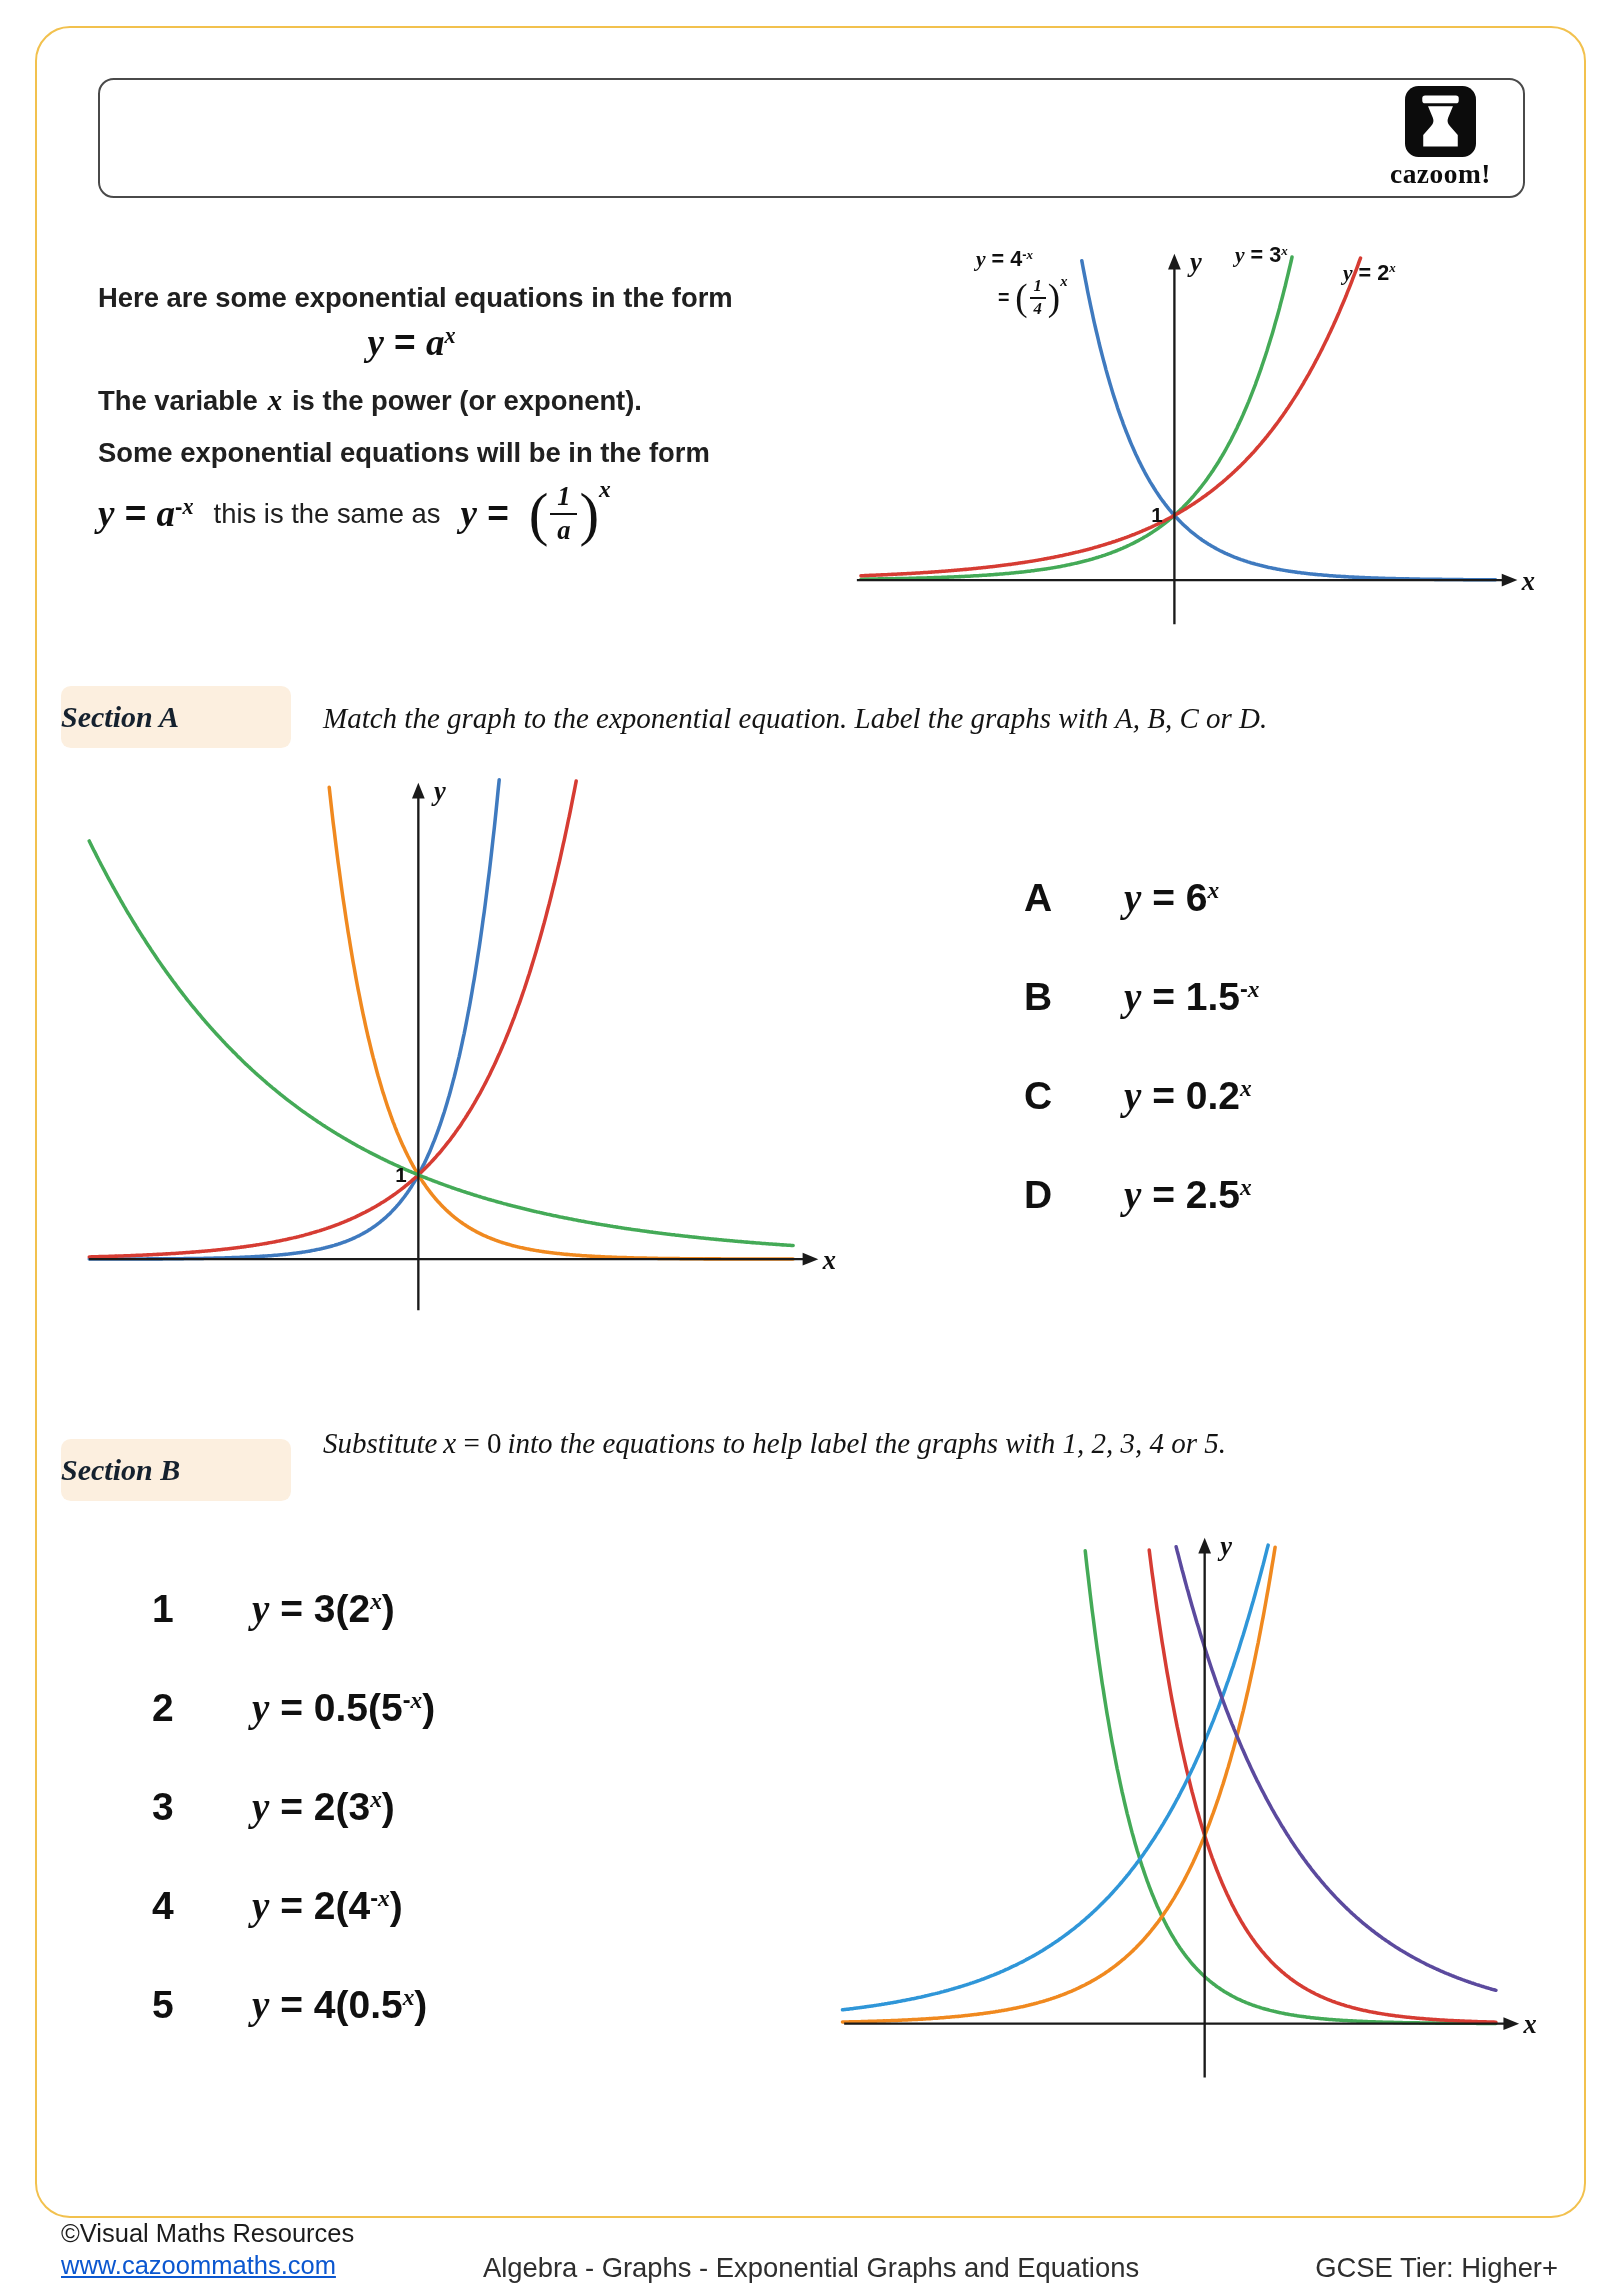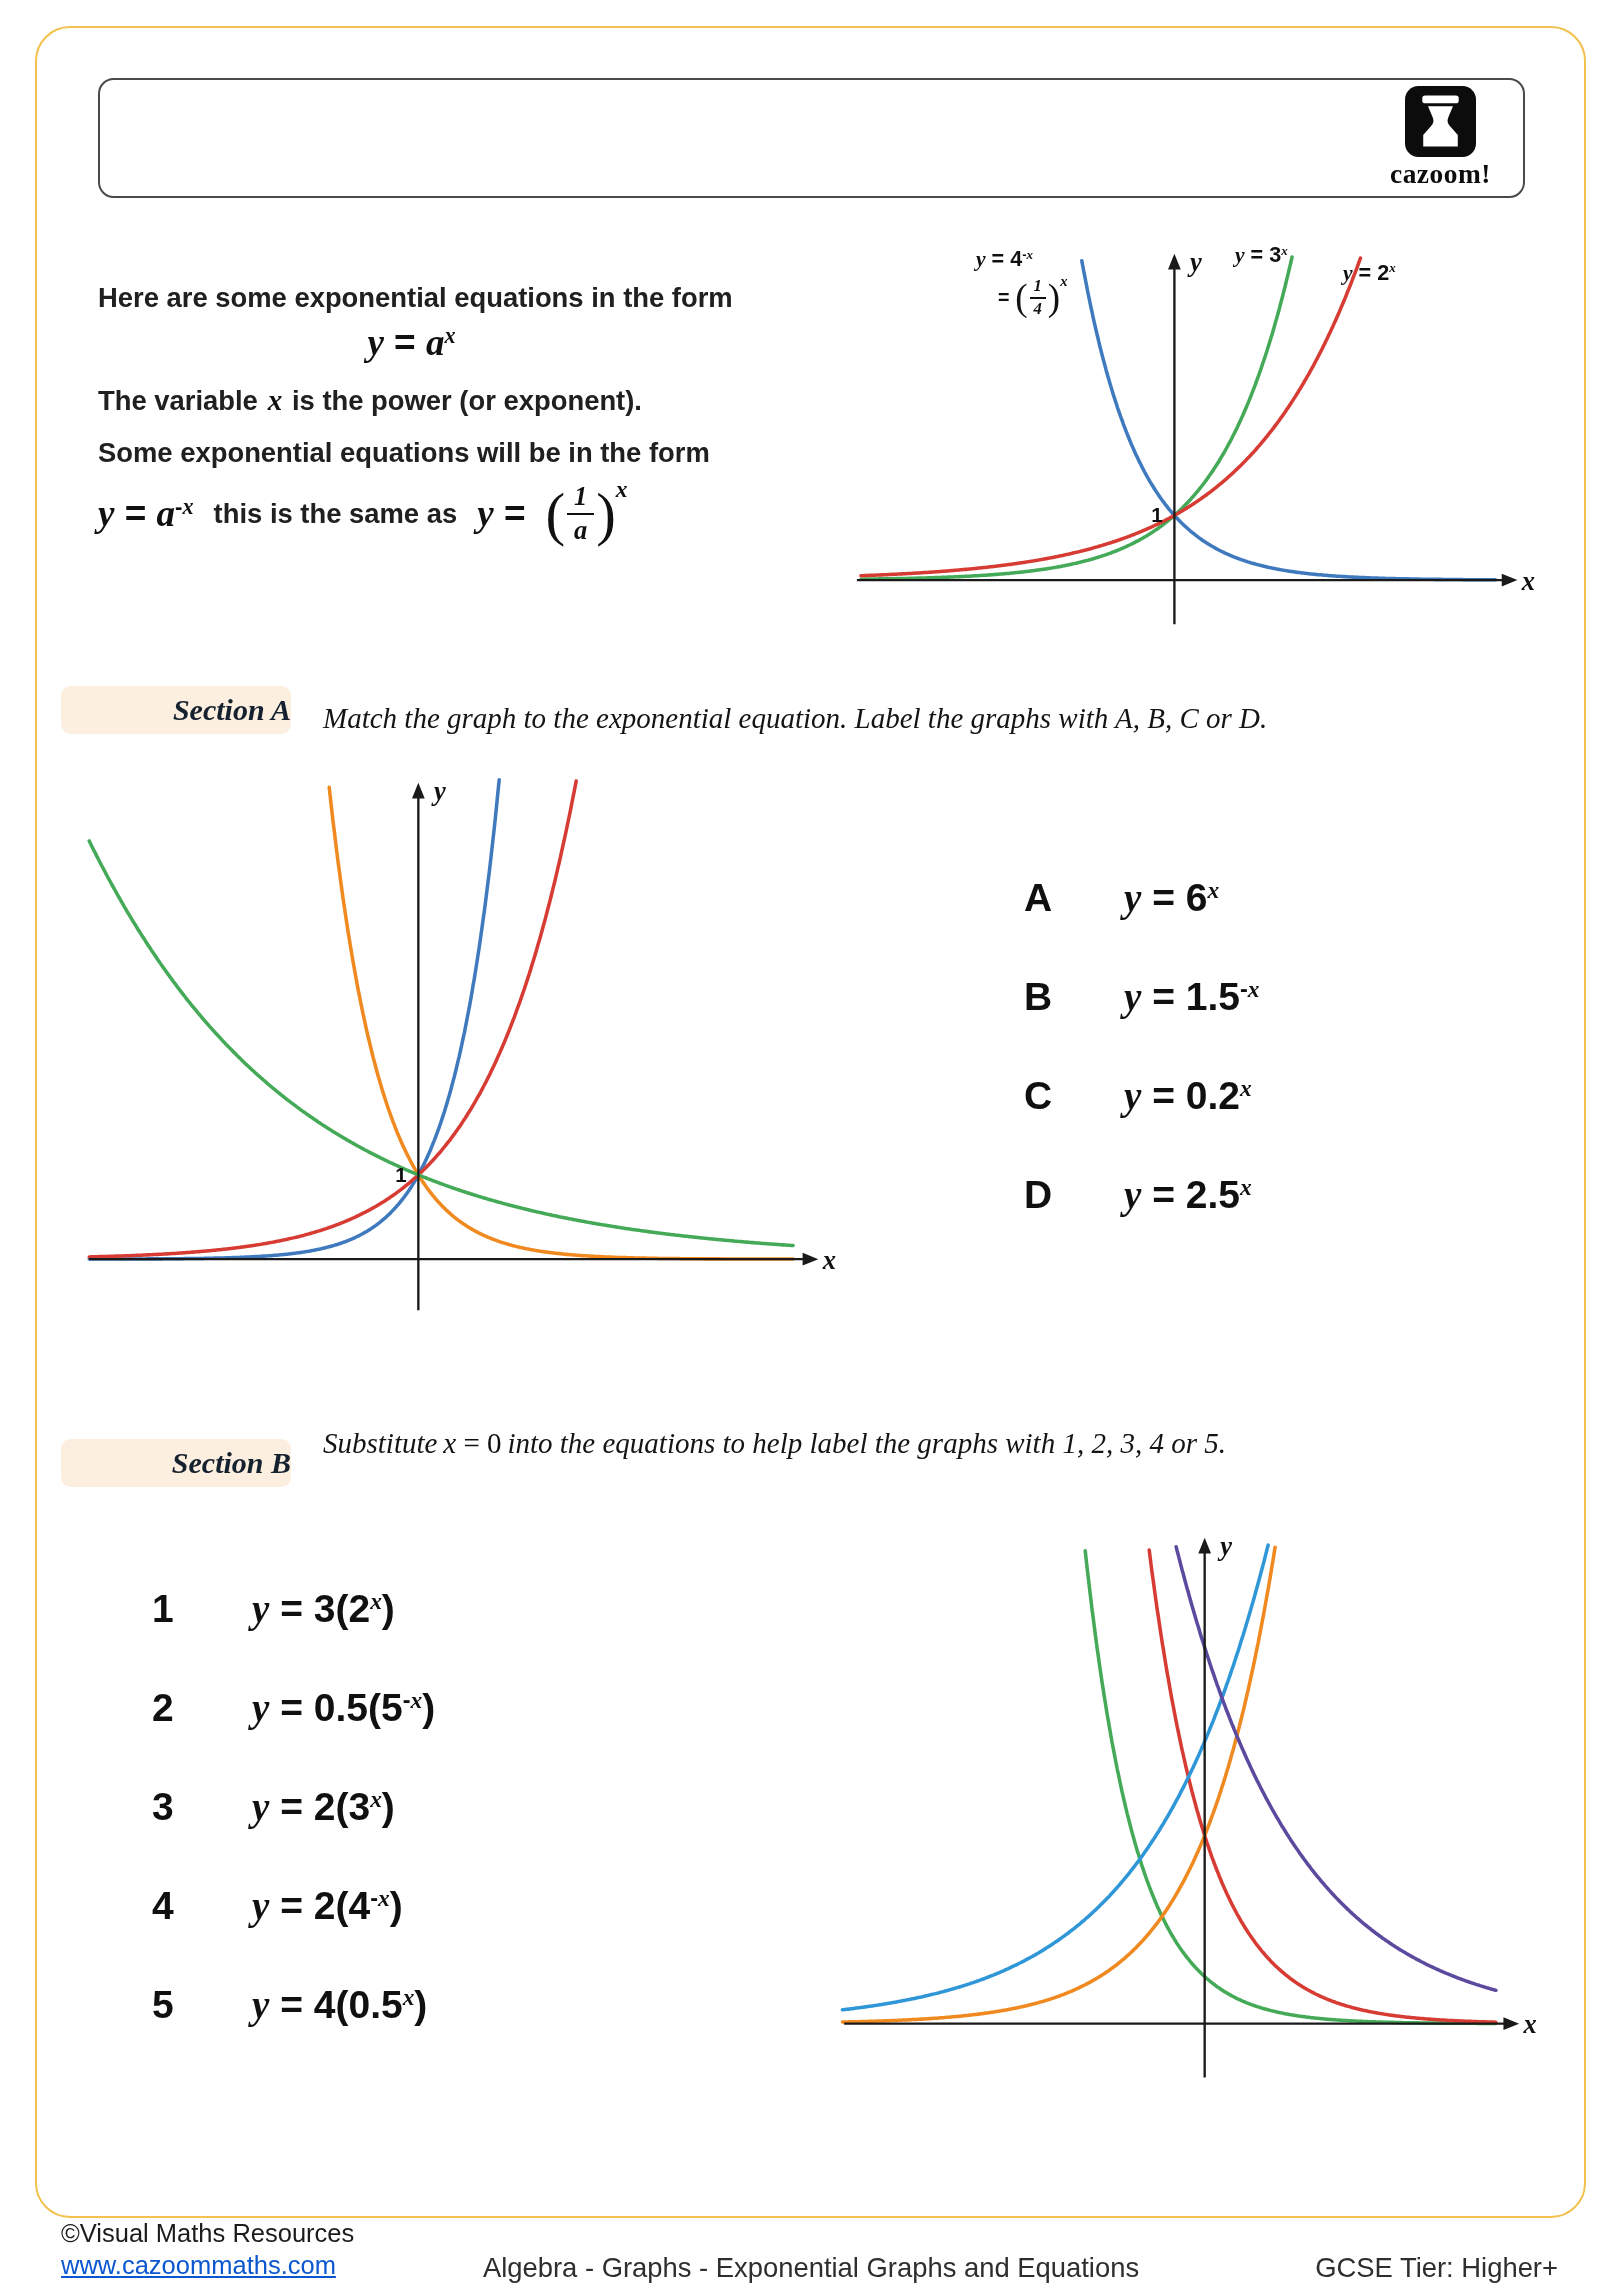--- a/index.html
+++ b/index.html
@@ -29,21 +29,21 @@
   }
   
   .intro{position:absolute;left:98px;top:282px;width:725px;}
   .tline{position:absolute;left:0;font-size:27.4px;font-weight:700;color:#202020;white-space:nowrap;}
   #line1{top:0;}
   #line2{top:102px;}
   #line3{top:155px;}
   .formula1{position:absolute;top:39px;left:0;width:627px;text-align:center;font-size:37px;}
   .formula2{position:absolute;top:200px;left:0;display:flex;align-items:center;gap:20px;white-space:nowrap;}
   .f2m{font-size:37px;}
-  .f2t{font-size:27.4px;font-weight:700;color:#202020;}
+  .f2t{font-size:27.4px;font-weight:400;color:#202020;}
   
   .math{font-weight:700;color:#101010;}
   .math i{font-family:"Liberation Serif",serif;font-style:italic;}
   .math sup{font-size:.6em;vertical-align:baseline;position:relative;top:-.55em;}
   .vmath{margin:0 9.8px;font-size:29px;}
   
   .frac-wrap{display:inline-flex;align-items:center;}
   .paren{font-family:"Liberation Serif",serif;font-weight:400;color:#111;line-height:.95;font-size:59px;}
   .paren-l::before{content:"(";}
   .paren-r::before{content:")";}
@@ -65,21 +65,21 @@
   #graph2{left:83px;top:769px;width:755px;height:549px;}
   #graph3{left:838px;top:1524px;width:701px;height:578px;}
   .gl{position:absolute;z-index:2;font-size:21.6px;white-space:nowrap;}
   .gl-frac{display:flex;align-items:center;gap:5.9px;font-size:19.6px;font-weight:700;}
   .gl-frac .paren{font-size:37px;}
   .gl-frac .frac{font-size:16.7px;}
   .gl-frac .frac .fnum{border-bottom-width:2px;padding:0 3.9px 1px;}
   .gl-frac .frac-exp{font-size:14.7px;margin-top:-3.9px;}
   
   .badge{
-    position:absolute;left:61px;width:230px;text-align:right;padding:7px 0;
+    position:absolute;left:61px;width:230px;text-align:left;padding:14px 0;
     background:var(--badge_bg,#fcefdf);border-radius:9.8px;
     font-family:"Liberation Serif",serif;font-style:italic;font-weight:700;
     font-size:30px;color:#15212e;
   }
   #badgeA{top:686px;}
   #badgeB{top:1439px;}
   .instruction{
     position:absolute;left:323px;font-family:"Liberation Serif",serif;
     font-style:italic;font-size:29px;color:#141414;white-space:nowrap;
   }

